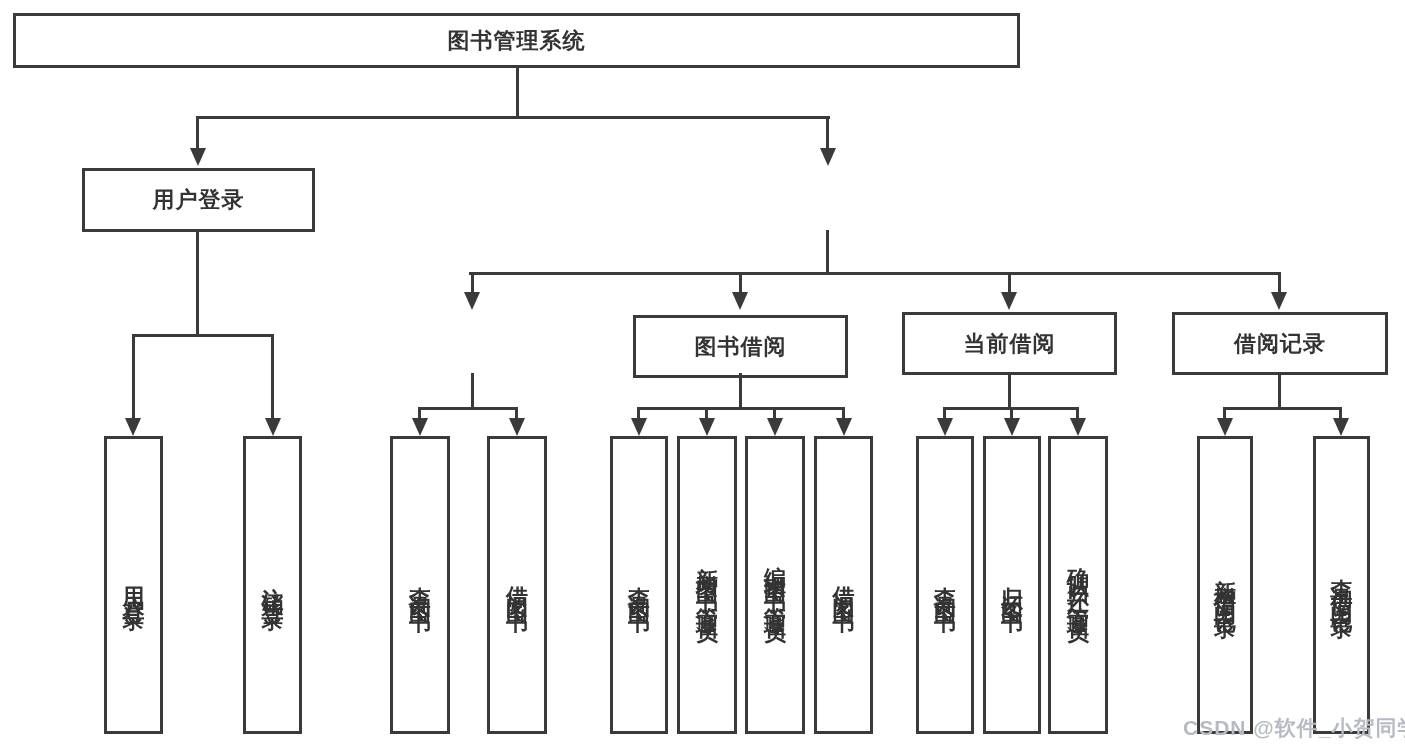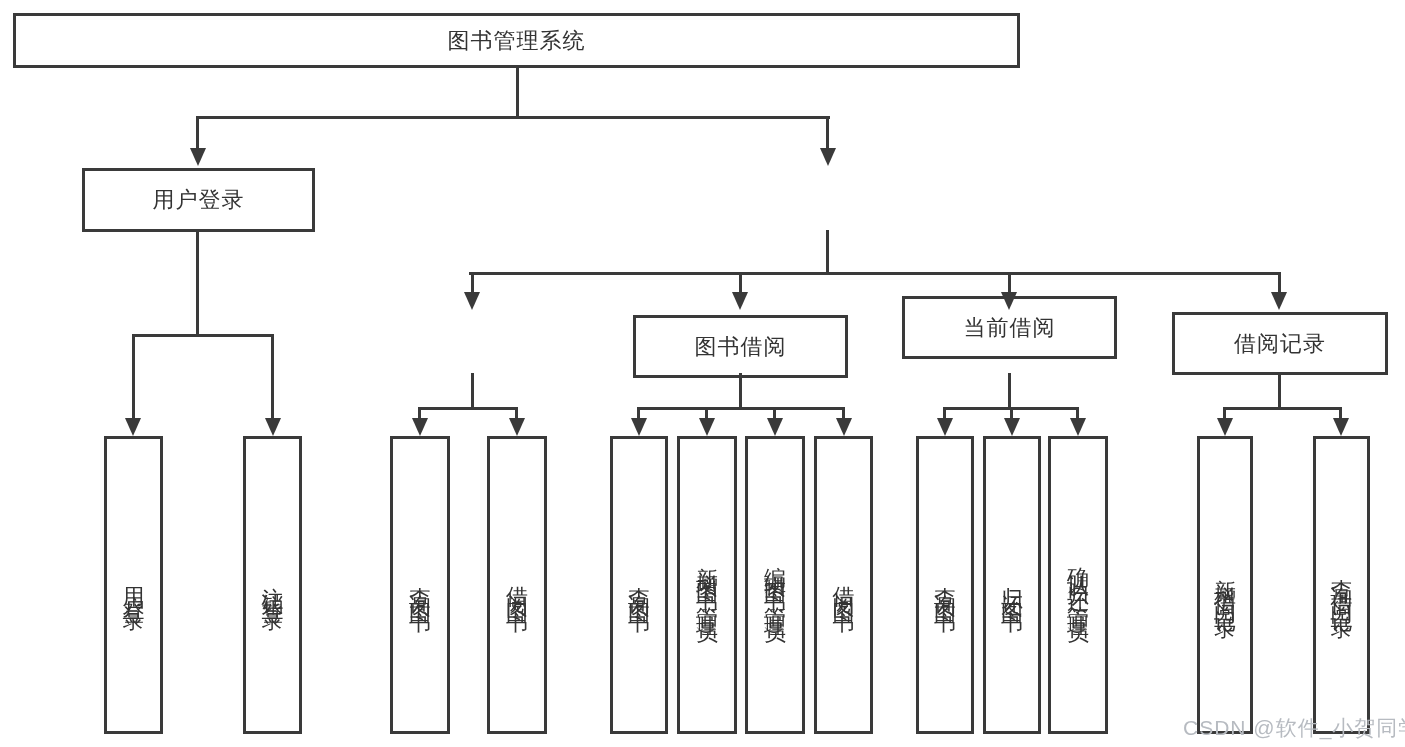--- a/index.html
+++ b/index.html
@@ -5,21 +5,21 @@
   :root{
     --line:#3a3a3a;
     --text:#333333;
     --watermark_text:#b7bbc1;
     --background:#ffffff;
   }
   html,body{margin:0;padding:0;background:var(--background);}
   body{font-family:"Liberation Sans",sans-serif;}
   .canvas{
     position:relative;width:1405px;height:747px;background:var(--background);
-    overflow:hidden;color:var(--text);
+    overflow:hidden;color:var(--text);font-weight:bold;
   }
   .box{
     position:absolute;background:#fff;border:3px solid var(--line);
     box-sizing:border-box;display:flex;align-items:center;justify-content:center;
   }
   .box.h span{font-size:22px;color:var(--text);letter-spacing:1px;white-space:nowrap;}
   .box.v span{
     writing-mode:vertical-lr;text-orientation:mixed;font-size:22px;
     letter-spacing:8px;line-height:1.1;color:var(--text);
   }
@@ -43,21 +43,21 @@
     <span>图书管理系统</span>
   </div>
 
   <div class="box h" style="left:82px;top:168px;width:233px;height:64px">
     <span>用户登录</span>
   </div>
 
   <div class="box h" style="left:633px;top:315px;width:215px;height:63px">
     <span>图书借阅</span>
   </div>
-  <div class="box h" style="left:902px;top:296px;width:215px;height:63px">
+  <div class="box h" style="left:902px;top:312px;width:215px;height:63px">
     <span>当前借阅</span>
   </div>
   <div class="box h" style="left:1172px;top:312px;width:216px;height:63px">
     <span>借阅记录</span>
   </div>
 
   <div class="box v" style="left:104px;top:436px;width:59px;height:298px">
     <span>用户登录</span>
   </div>
   <div class="box v" style="left:243px;top:436px;width:59px;height:298px">

